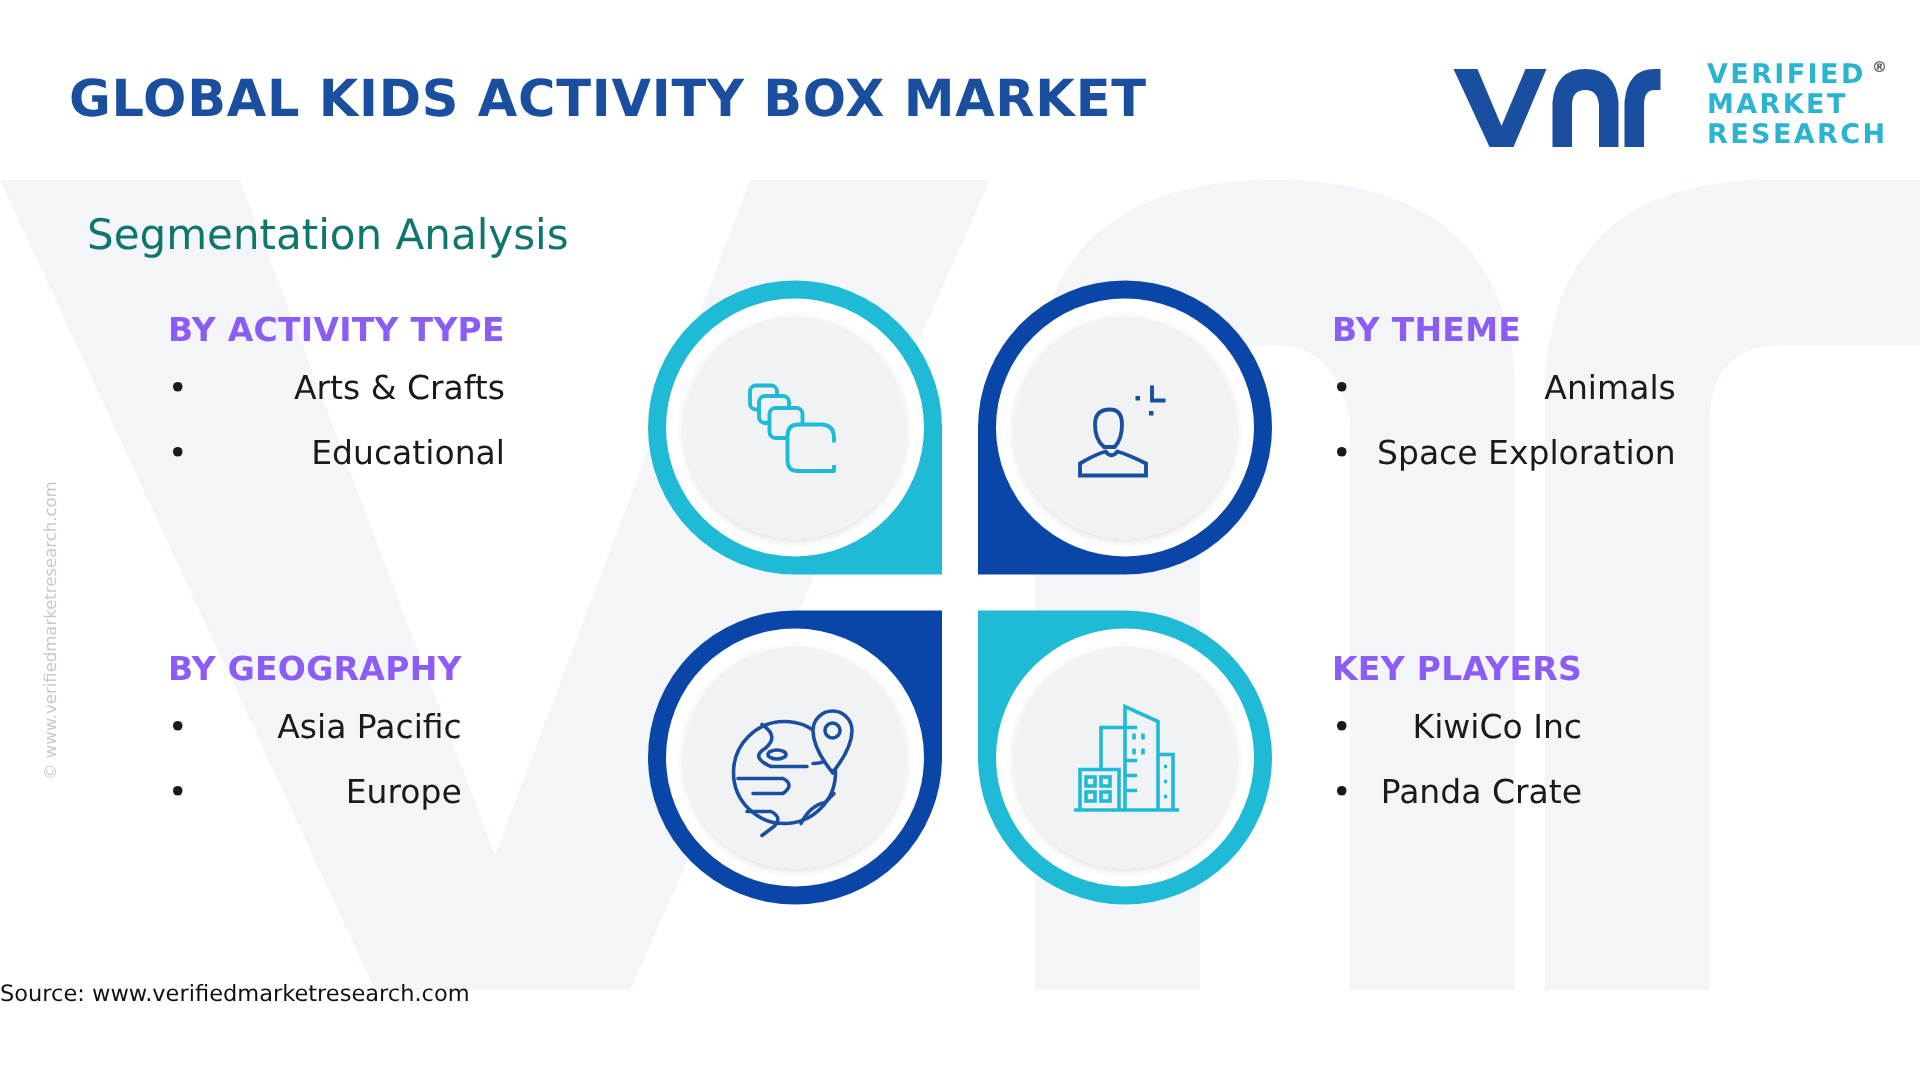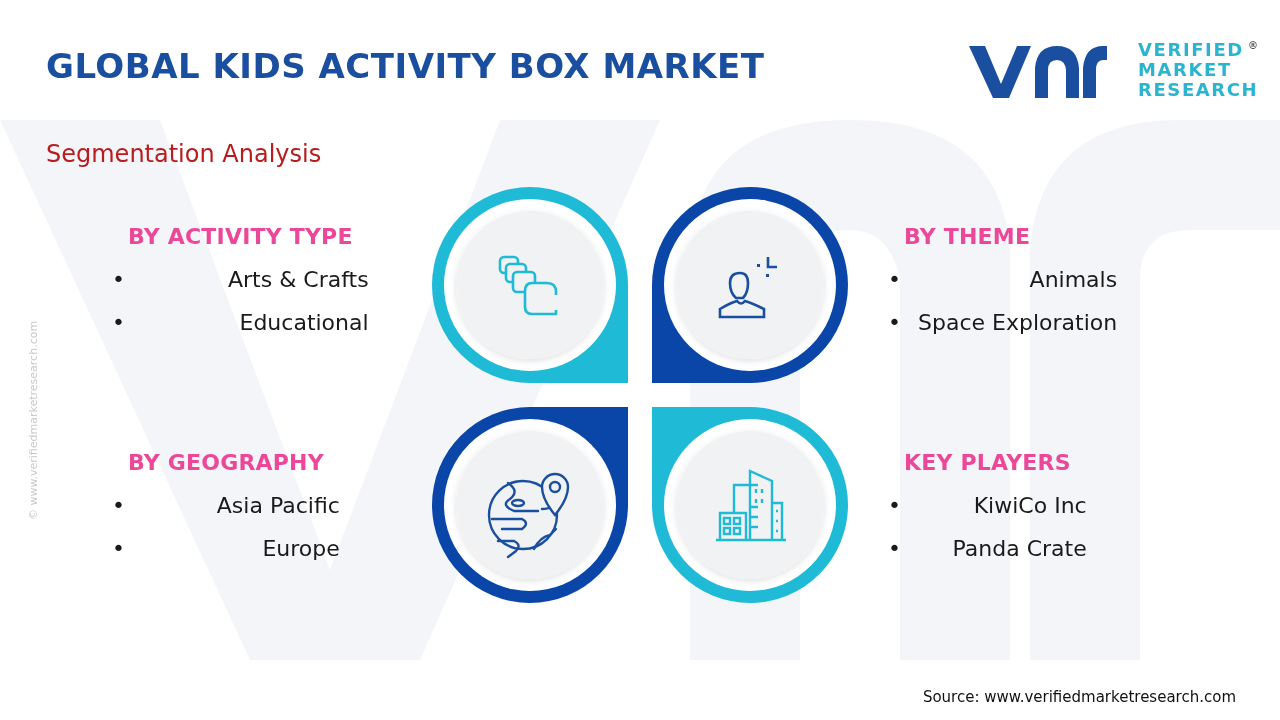--- a/index.html
+++ b/index.html
@@ -1,29 +1,29 @@
 <!DOCTYPE html>
 <html><head>
 <meta charset="utf-8">
 <style>
   html,body{margin:0;padding:0;}
   body{width:1280px;height:720px;position:relative;overflow:hidden;background:#ffffff;font-family:"DejaVu Sans","Liberation Sans",sans-serif;}
   .bg-mark{position:absolute;left:0;top:100px;width:1280px;height:560px;}
   .title{position:absolute;left:46px;top:46px;font-size:34px;font-weight:bold;color:#1a4fa0;letter-spacing:0.5px;}
-  .subtitle{position:absolute;left:46px;top:140px;font-size:24px;color:#b91c1c;}
+  .subtitle{position:absolute;left:58px;top:140px;font-size:28px;color:#0f766e;}
   .logo{position:absolute;left:965px;top:38px;width:270px;height:66px;}
   .logo-text{position:absolute;left:1138px;top:40px;font-size:18px;font-weight:bold;color:#2ab4cf;line-height:20px;letter-spacing:1.6px;}
   .logo-text .reg{position:absolute;left:110px;top:-4px;font-size:10px;color:#555;letter-spacing:0;}
   .seg{position:absolute;}
-  .seg h3{margin:16px;font-size:22px;font-weight:bold;color:#ec4899;letter-spacing:0.2px;}
+  .seg h3{margin:0;font-size:22px;font-weight:bold;color:#8b5cf6;letter-spacing:0.2px;}
   .seg ul{list-style:none;margin:12px 0 0 0;padding:0;text-align:right;}
   .seg li{font-size:22px;color:#1a1a1a;height:43px;line-height:30px;position:relative;padding-left:30px;}
   .seg li::before{content:"•";position:absolute;left:0;top:0;color:#1a1a1a;}
   .watermark{position:absolute;left:27px;top:520px;transform:rotate(-90deg);transform-origin:0 0;font-size:11px;color:#c9c9c9;white-space:nowrap;}
-  .source{position:absolute;left:0;width:1236px;top:688px;text-align:right;font-size:15px;color:#111;}
+  .source{position:absolute;left:0;width:1236px;top:653px;text-align:left;font-size:15px;color:#111;}
   .diagram{position:absolute;left:430px;top:185px;width:420px;height:420px;}
 </style>
 </head>
 <body>
 
 <svg class="bg-mark" viewBox="0 0 1280 560">
   <path d="M0 20 L160 20 L330 470 L500 20 L660 20 L420 560 L250 560 Z" fill="#f3f5f9"></path>
   <path d="M690 560 L690 150 Q700 20 850 20 Q1000 20 1010 150 L1010 560 L900 560 L900 180 Q890 130 850 130 Q800 130 800 180 L800 560 Z" fill="#f3f5f9"></path>
   <path d="M1030 560 L1030 150 Q1040 20 1180 20 L1280 20 L1280 130 L1190 130 Q1140 130 1140 180 L1140 560 Z" fill="#f3f5f9"></path>
 </svg>

